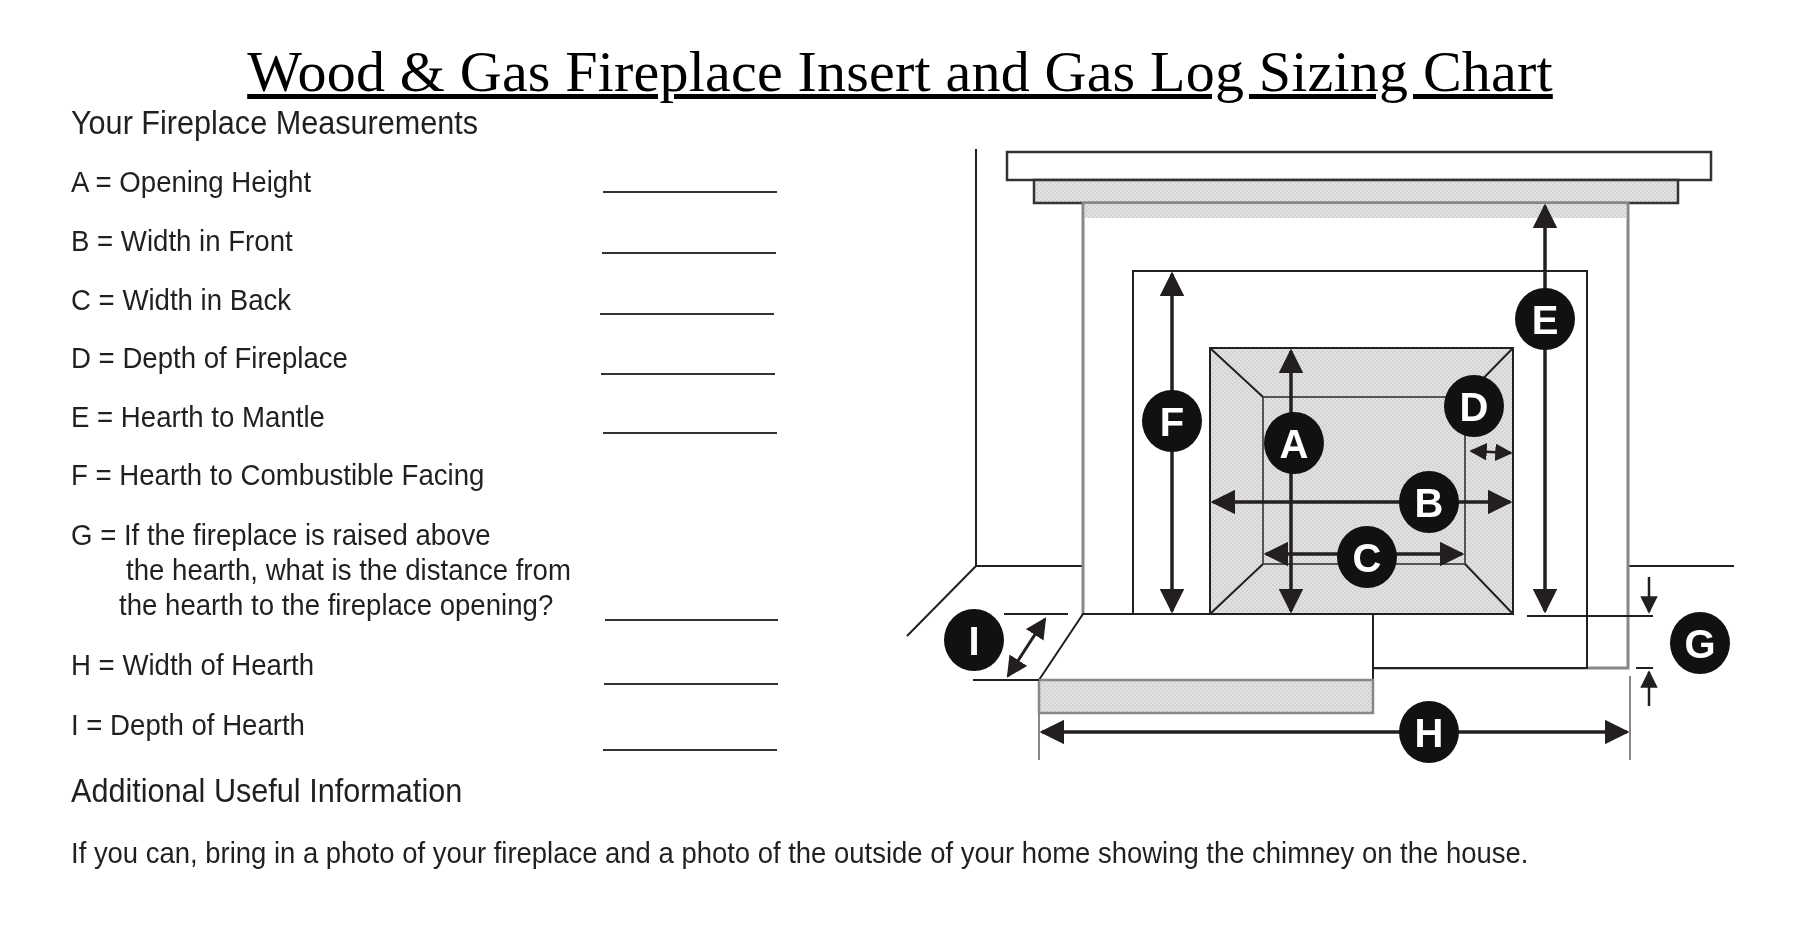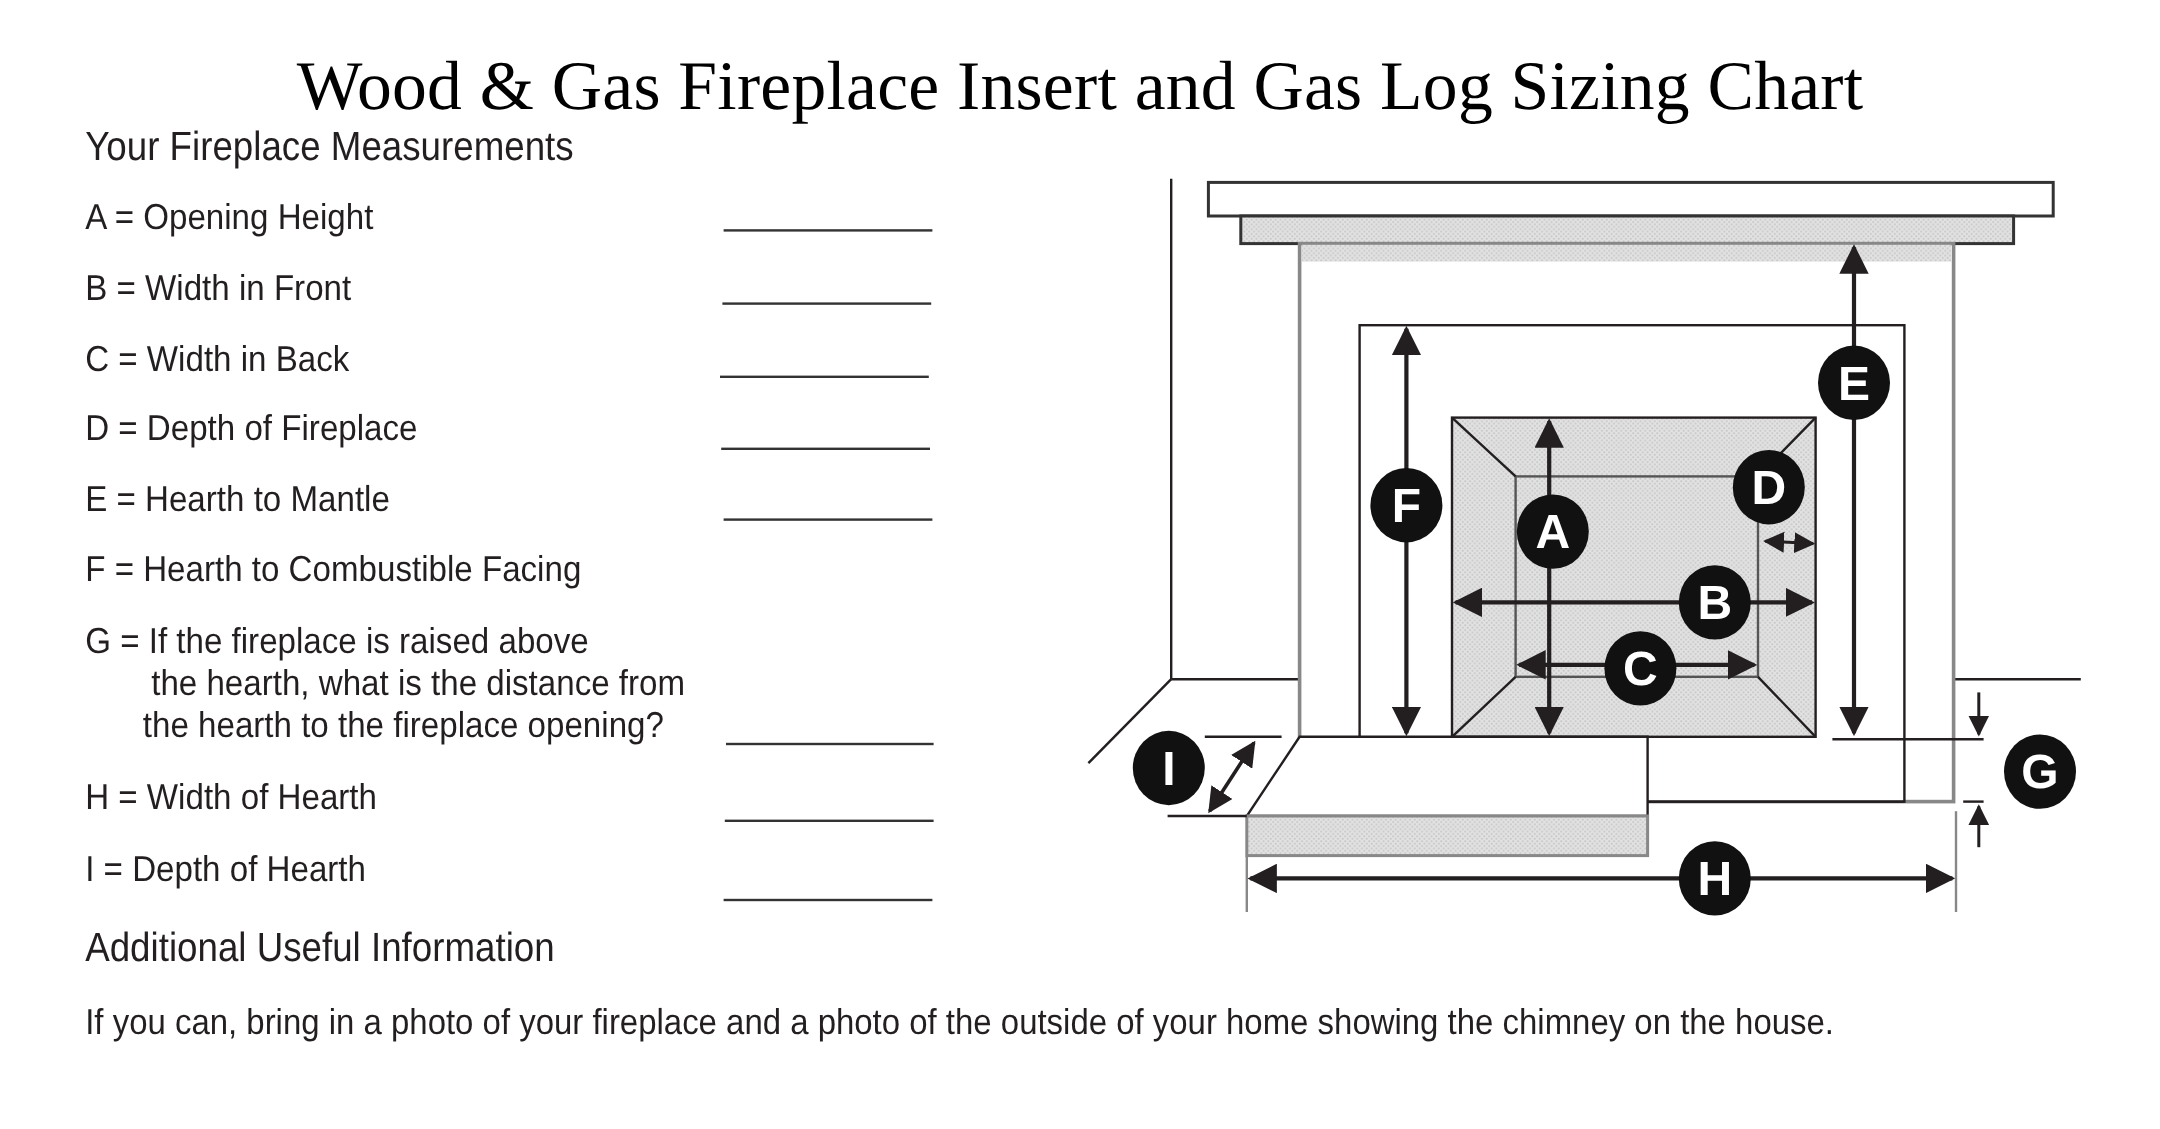--- a/index.html
+++ b/index.html
@@ -1,20 +1,20 @@
 <!DOCTYPE html>
 <html><head>
 <meta charset="utf-8">
 <style>
   html, body { margin:0; padding:0; background:#ffffff; }
   body { width:1800px; height:941px; position:relative; overflow:hidden; color:#231f20; }
   .title {
     position:absolute; left:0; width:1800px; top:38px; text-align:center;
     font-family:"Liberation Serif", "DejaVu Serif", serif; font-size:58px; color:#000;
-    letter-spacing:0.2px; white-space:nowrap;
+    letter-spacing:0.2px; white-space:nowrap;text-decoration:underline;
   }
   .sec {
     position:absolute; left:71px; font-family:"Liberation Sans", "DejaVu Sans", sans-serif;
     font-size:34px; color:#231f20; white-space:nowrap; transform:scaleX(0.9); transform-origin:left center;
   }
   .row {
     position:absolute; left:71px; font-family:"Liberation Sans", "DejaVu Sans", sans-serif;
     font-size:30px; color:#231f20; white-space:nowrap; transform:scaleX(0.92); transform-origin:left center;
   }
   .blank {

